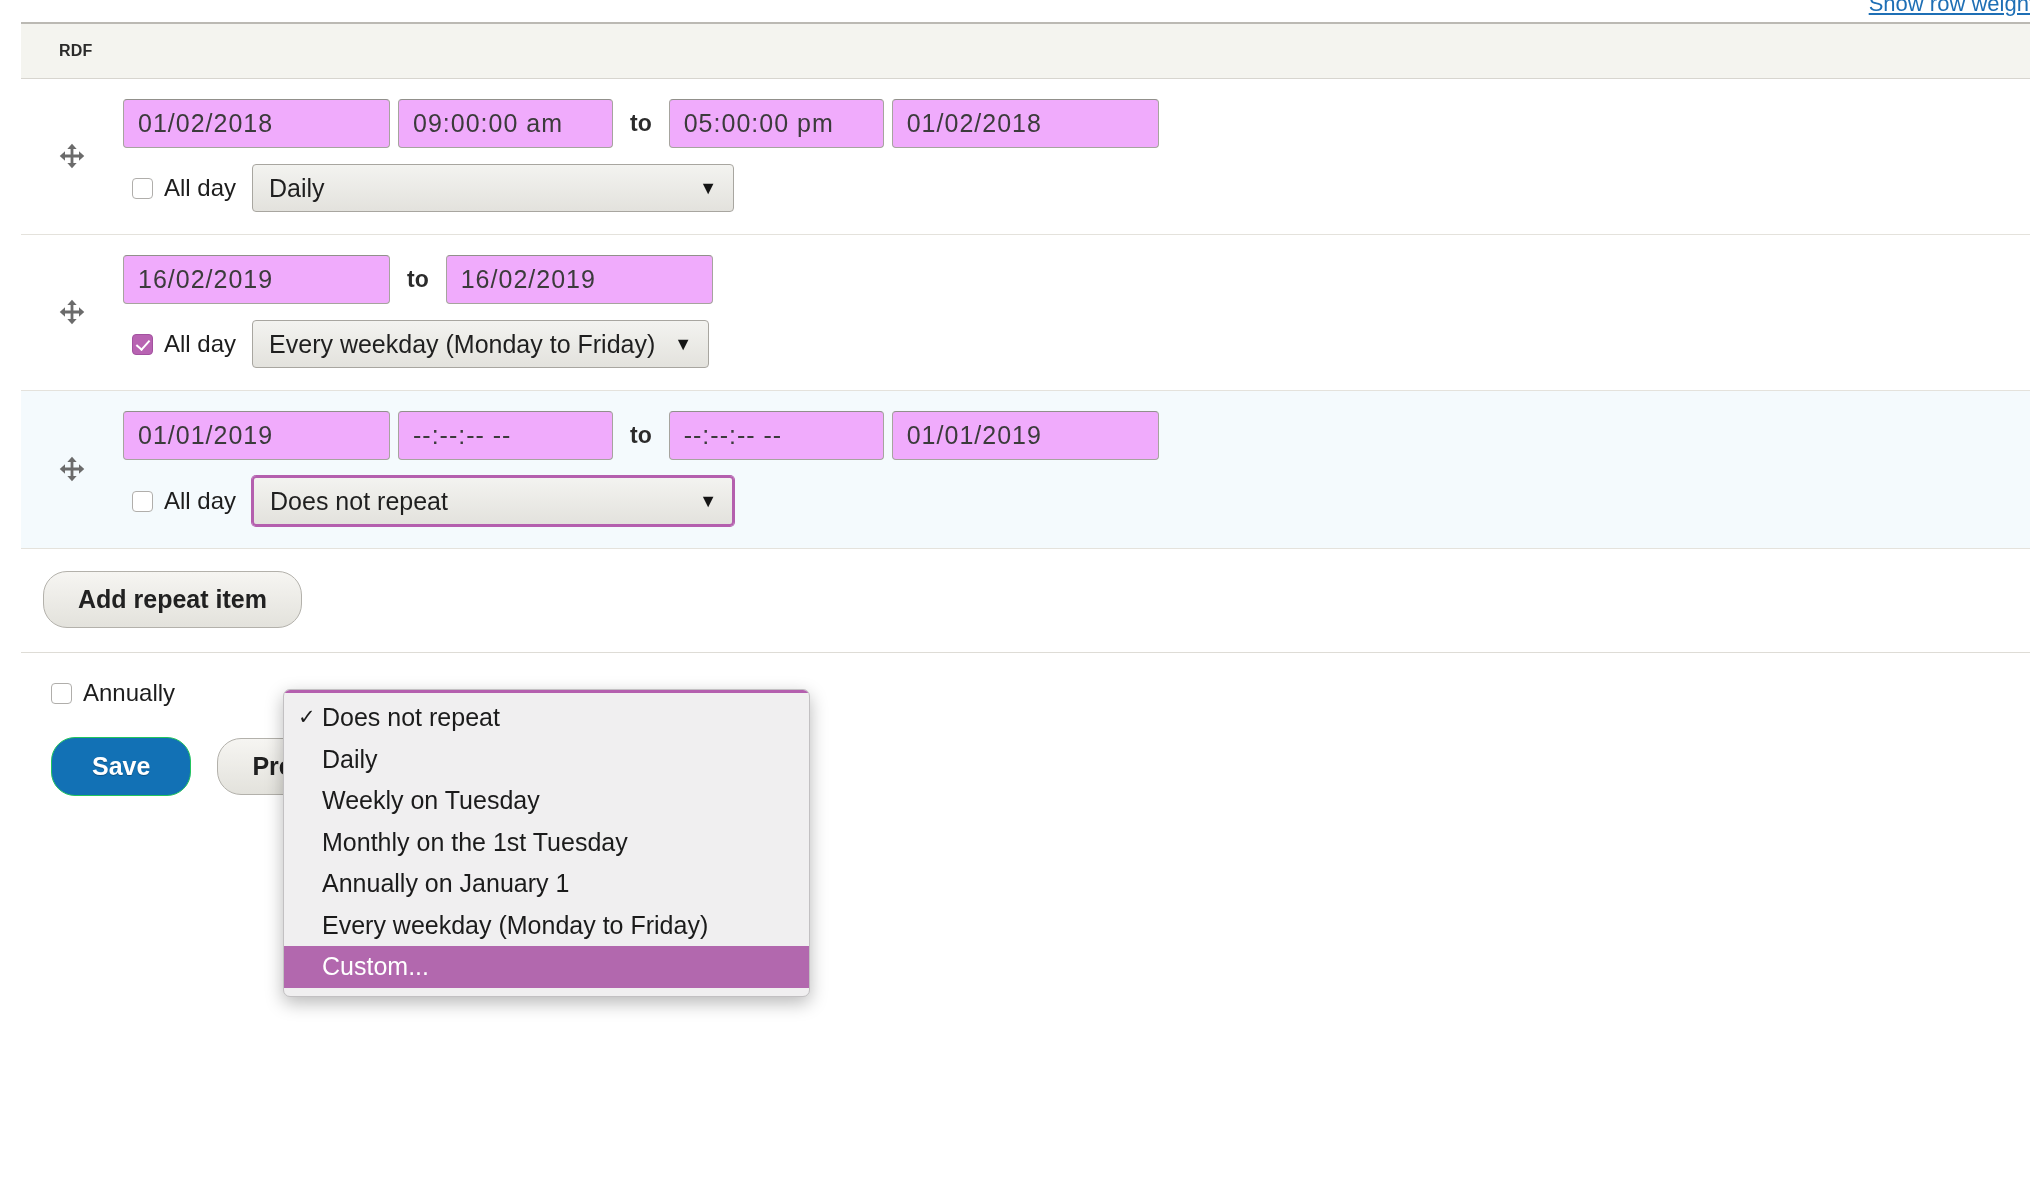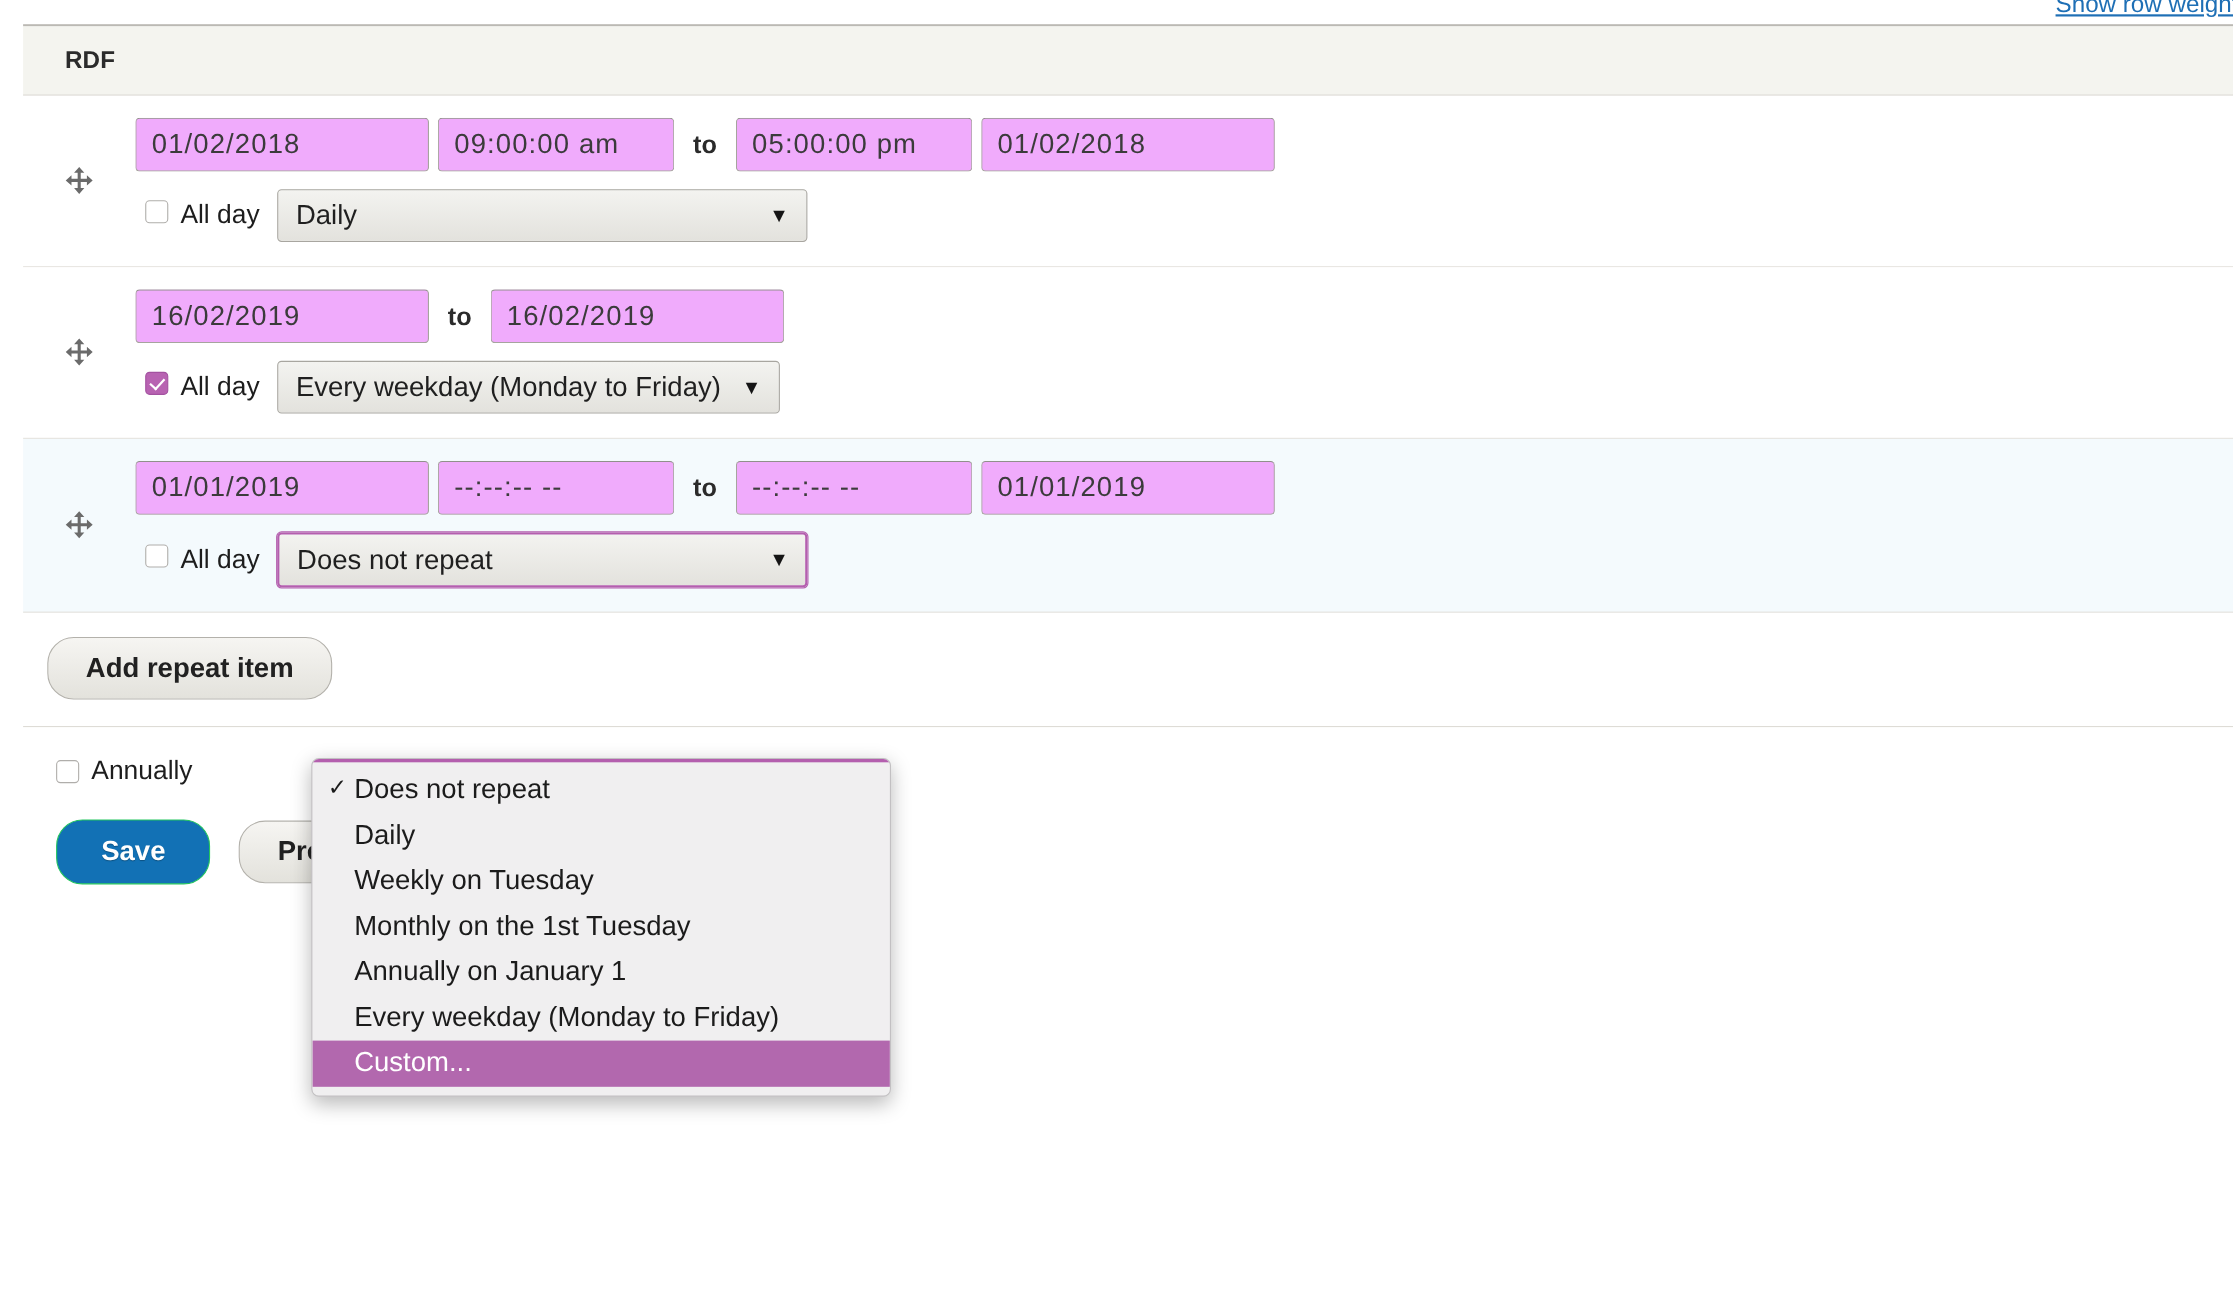--- a/index.html
+++ b/index.html
@@ -38,21 +38,21 @@
     right: -8px;
     border-top: 2px solid #bbb9b3;
   }
 
   .fieldset-header {
     background: #f4f4ef;
     padding: 18px 0 18px 38px;
     border-bottom: 1px solid #d7d5cf;
   }
   .fieldset-header .legend {
-    font-size: 22px;
+    font-size: 16px;
     font-weight: bold;
     color: #2b2b2b;
     letter-spacing: .2px;
   }
 
   
   .item-row {
     position: relative;
     display: flex;
     align-items: center;
@@ -104,21 +104,21 @@
     font-size: 23px;
     color: #2b2b2b;
     font-weight: bold;
     margin: 0 17px;
   }
   .gap-s { width: 8px; }
 
   
   .checkbox-group {
     display: flex;
-    align-items: flex-start;
+    align-items: center;
     margin-left: 9px;
     margin-right: 16px;
   }
   .cb {
     appearance: none;
     -webkit-appearance: none;
     width: 21px; height: 21px;
     border: 1px solid #b0aeab;
     border-radius: 4px;
     background: #ffffff;

